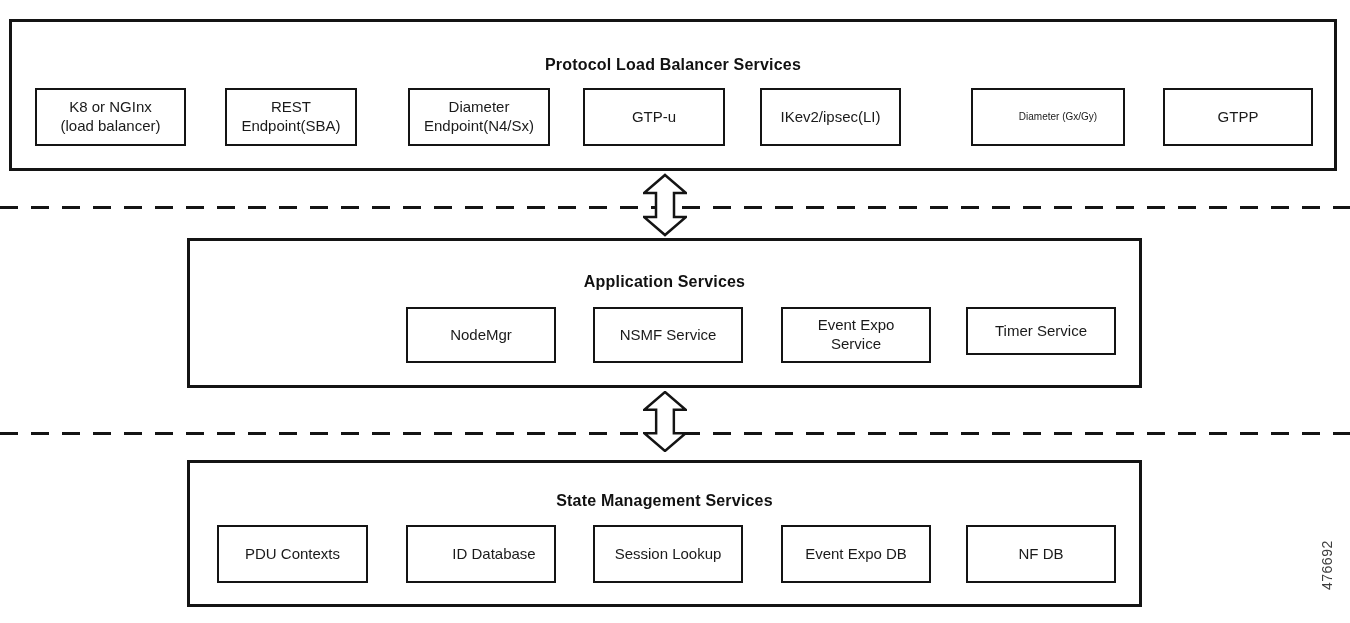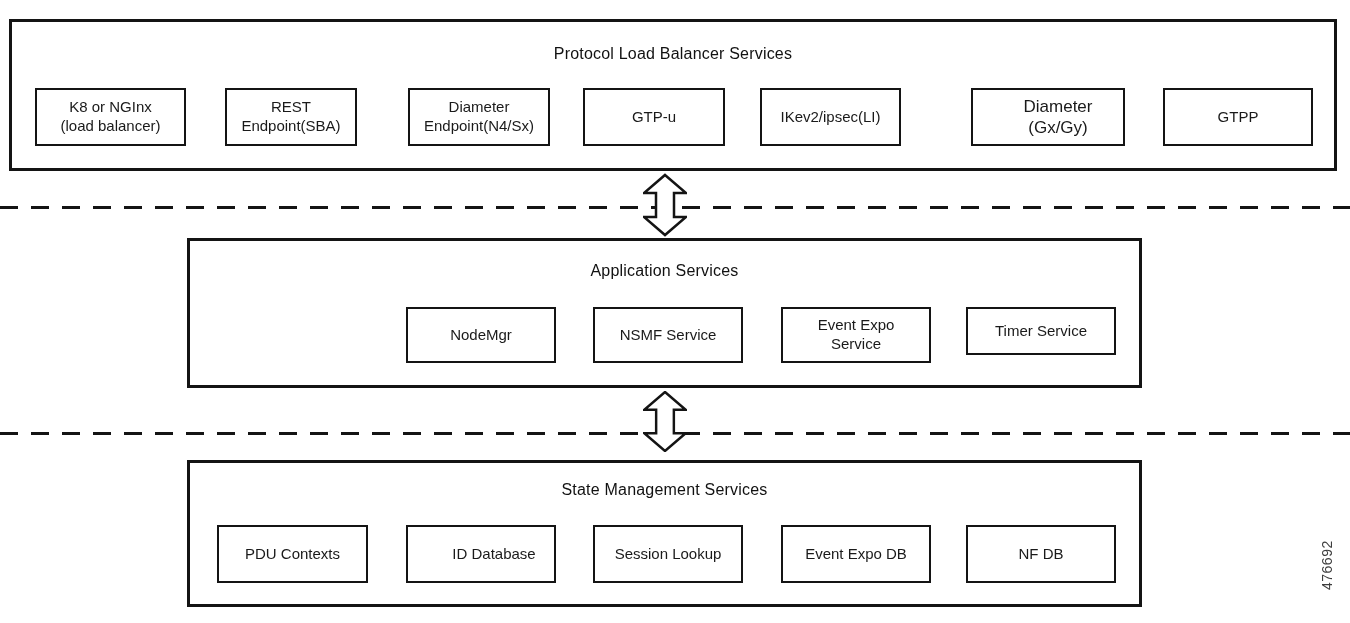--- a/index.html
+++ b/index.html
@@ -27,25 +27,25 @@
   .layer {
     position: absolute;
     border: 3px solid #141414;
     background: #ffffff;
     box-sizing: border-box;
   }
   .layer-protocol   { left: 9px;   top: 19px;  width: 1328px; height: 152px; }
   .layer-application{ left: 187px; top: 238px; width: 955px;  height: 150px; }
   .layer-state      { left: 187px; top: 460px; width: 955px;  height: 147px; }
   .layer-title {
-    margin: 1px;
+    margin: 12px;
     padding-top: 20px;
     text-align: center;
     font-size: 16px;
-    font-weight: normal;
+    font-weight: bold;
     color: #111111;
     letter-spacing: 0.2px;
   }
   .layer-protocol .layer-title { padding-top: 22px; }
   .layer-state .layer-title { padding-top: 17px; }
   .box {
     position: absolute;
     border: 2.5px solid #141414;
     background: #ffffff;
     box-sizing: border-box;
@@ -53,21 +53,21 @@
     align-items: center;
     justify-content: center;
     text-align: center;
   }
   .box-label {
     font-size: 15px;
     line-height: 1.25;
     color: #1a1a1a;
     white-space: pre-line;
   }
-  .box.small .box-label { font-size: 17px; margin-left: 20px; }
+  .box.small .box-label { font-size: 10px; margin-left: 20px; }
   
   .pb1 { left: 23px;   top: 66px; width: 151px; height: 58px; }
   .pb2 { left: 213px;  top: 66px; width: 132px; height: 58px; }
   .pb3 { left: 396px;  top: 66px; width: 142px; height: 58px; }
   .pb4 { left: 571px;  top: 66px; width: 142px; height: 58px; }
   .pb5 { left: 748px;  top: 66px; width: 141px; height: 58px; }
   .pb6 { left: 959px;  top: 66px; width: 154px; height: 58px; }
   .pb7 { left: 1151px; top: 66px; width: 150px; height: 58px; }
   
   .ab1 { left: 27px;  top: 66px; width: 151px; height: 56px; }

